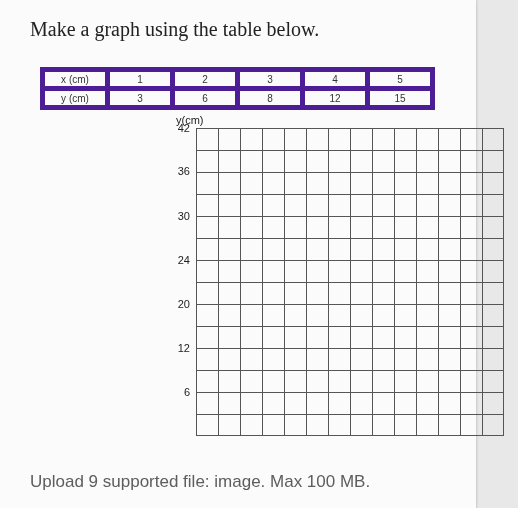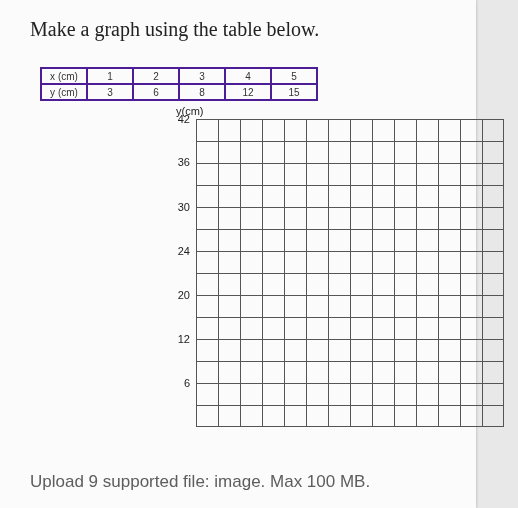--- a/index.html
+++ b/index.html
@@ -25,22 +25,22 @@
   
   .data-table {
     border-collapse: collapse;
     font-family: Arial, Helvetica, sans-serif;
     font-size: 10px;
     color: #333;
     margin-left: 10px;
     margin-bottom: 10px;
   }
   .data-table td, .data-table th {
-    border: 2px solid #4c1d95;
-    padding: 1px 0;
+    border: 5px solid #4c1d95;
+    padding: 1px 8px;
     text-align: center;
     width: 44px;
     height: 12px;
     font-weight: normal;
   }
   .data-table .hdr {
     width: 44px;
     text-align: center;
   }
   

